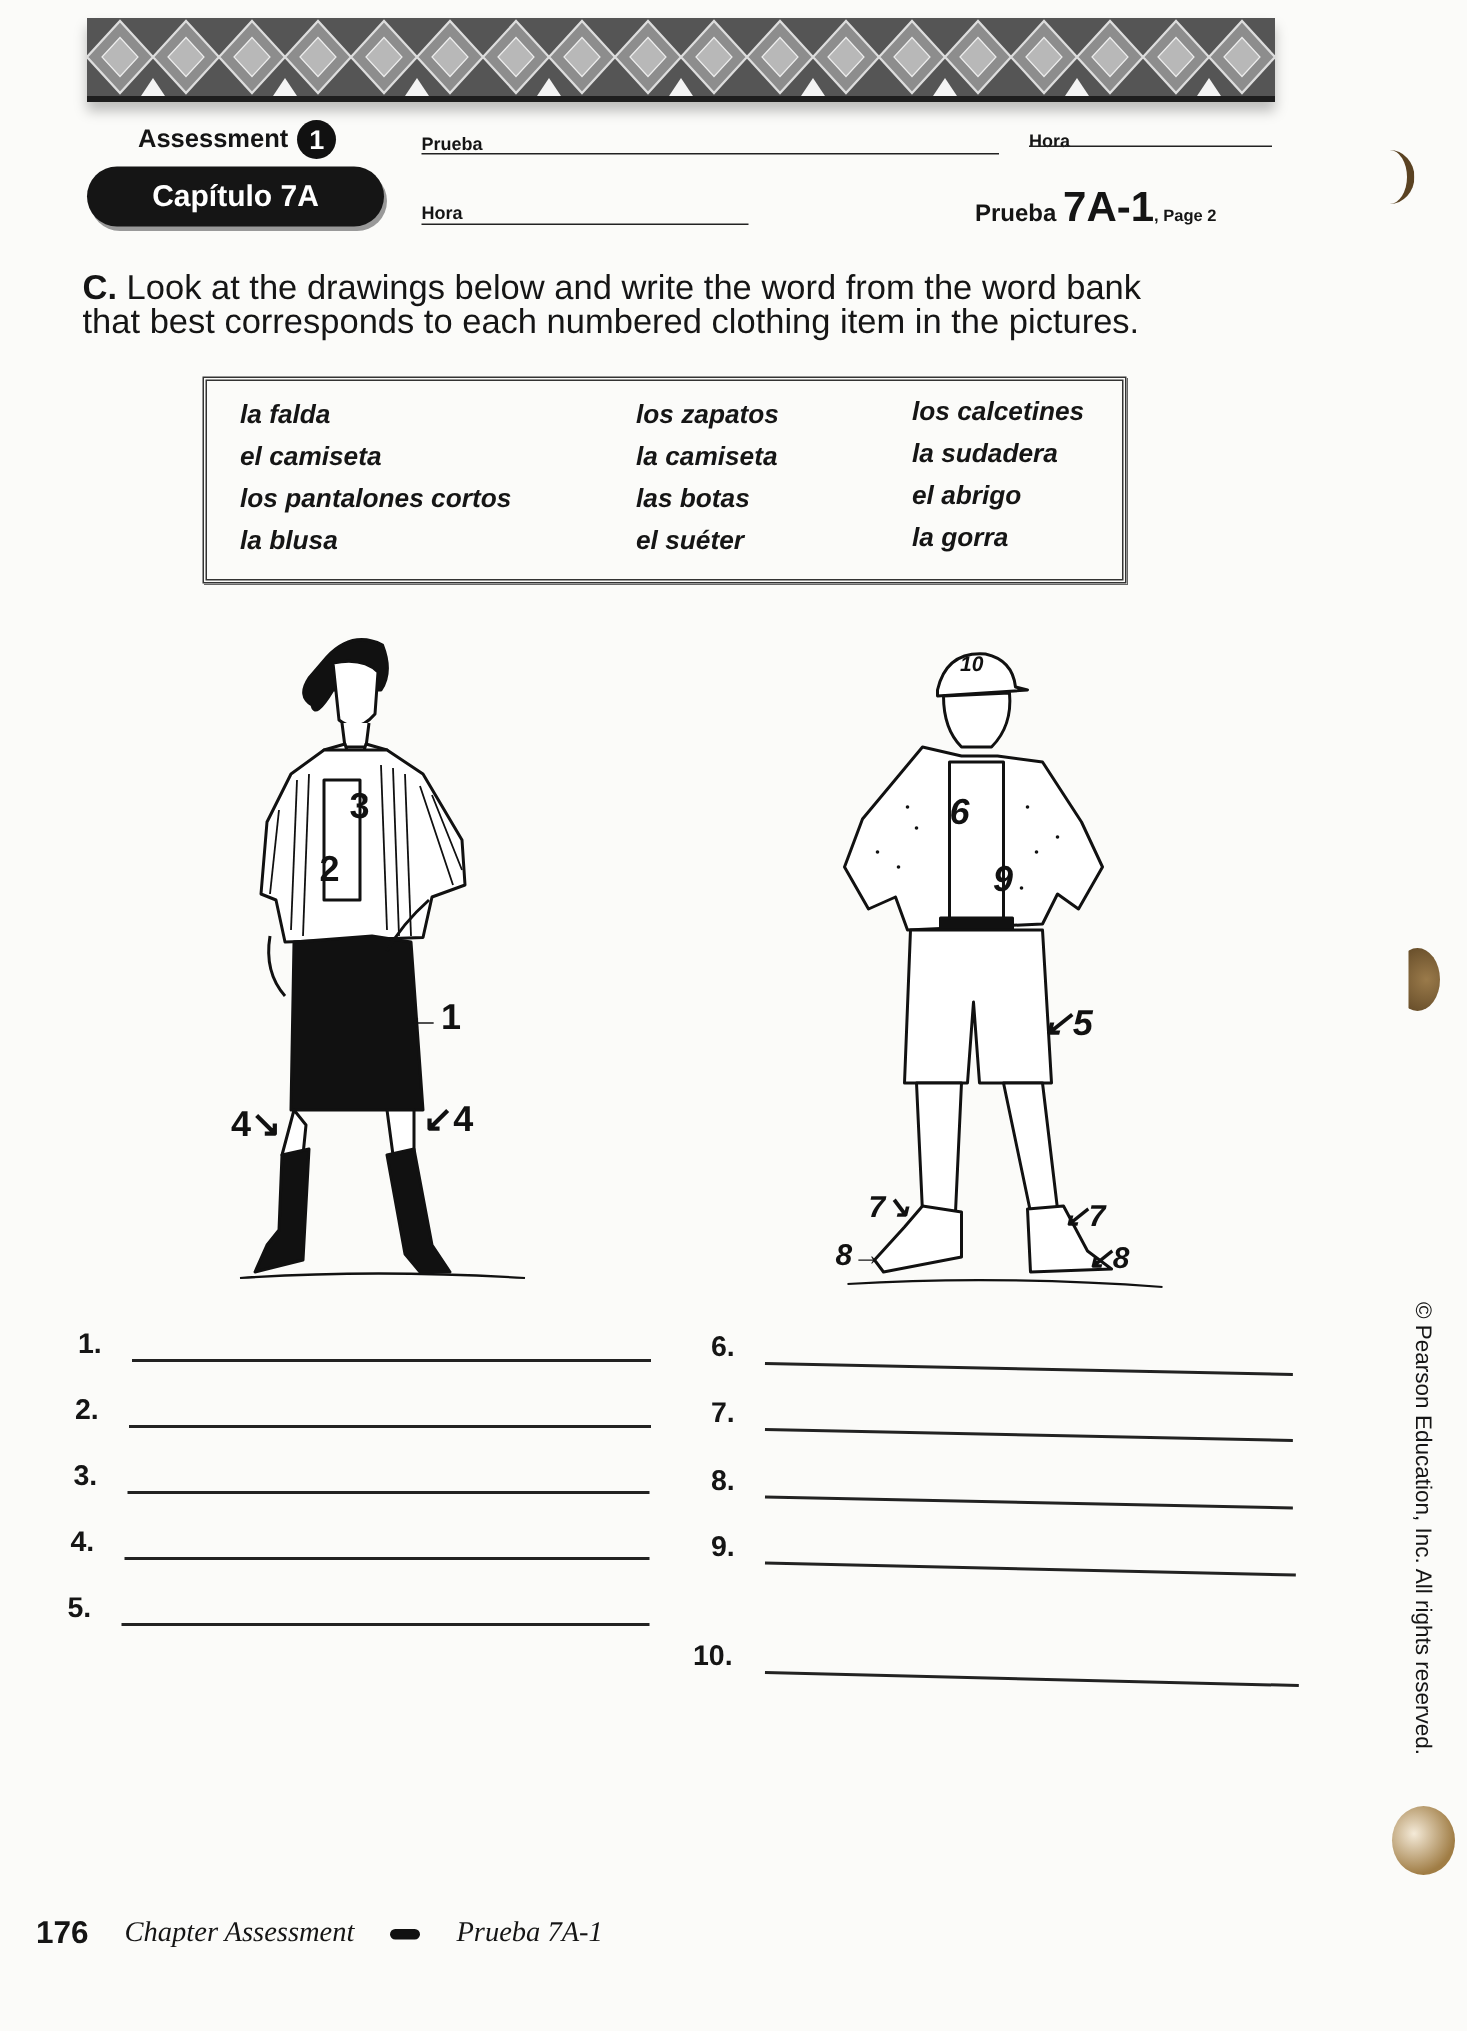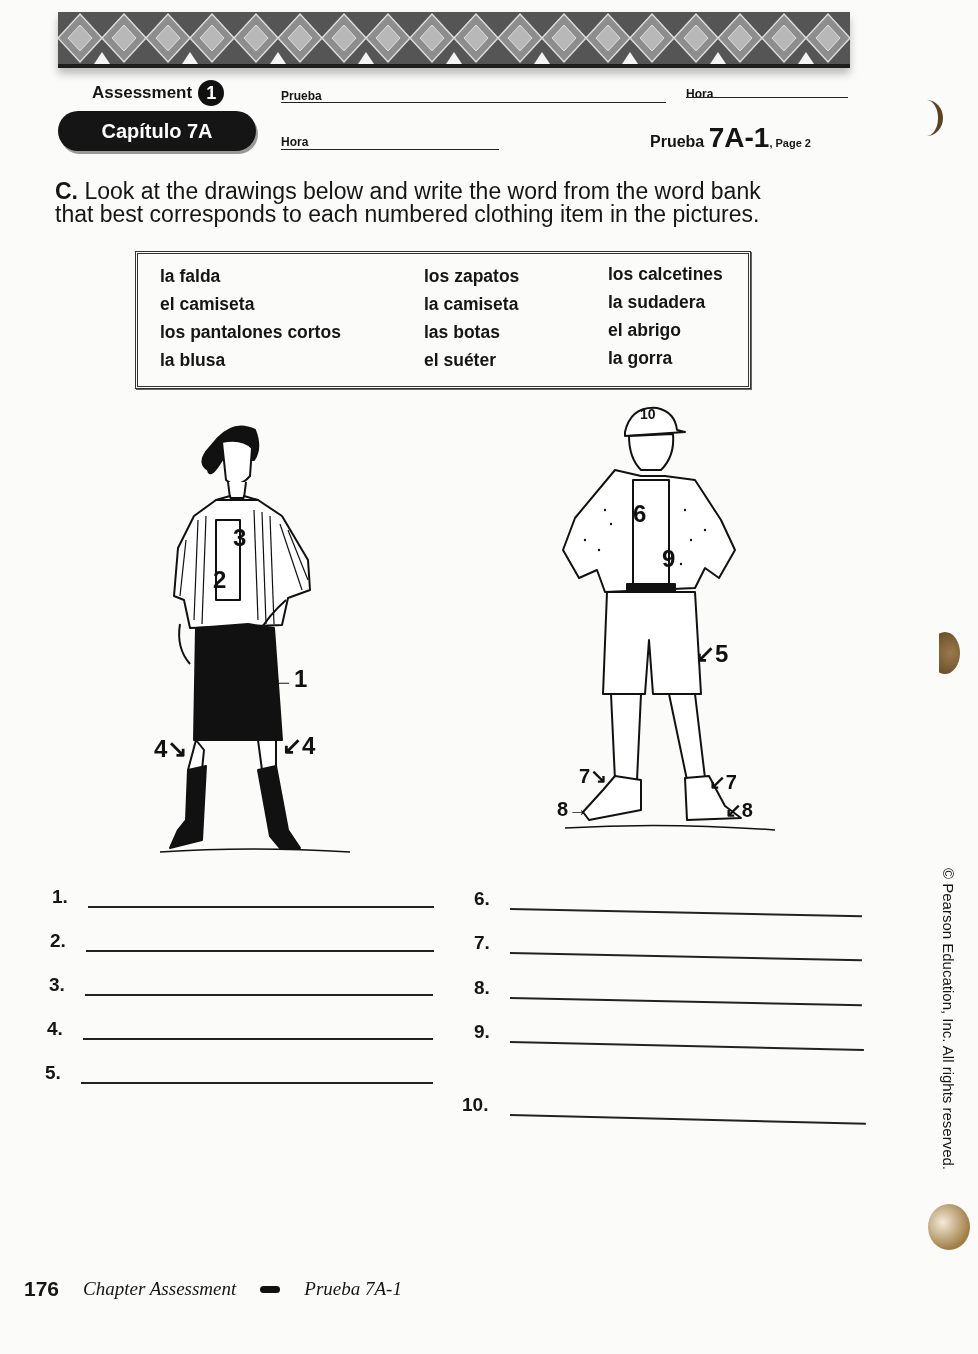--- a/index.html
+++ b/index.html
@@ -29,21 +29,21 @@
   .prueba .big { font-size:28px; }
   .prueba .small { font-size:11px; }
 
   
   .instructions { left:55px; top:180px; width:740px; font-family:"Liberation Sans", sans-serif; font-size:23px; line-height:23px; }
   .instructions .letter { font-weight:bold; }
 
   
   .wordbank { left:135px; top:251px; width:610px; height:132px; border:3px double #333; box-shadow:1px 1px 0 #666; }
   .wb-col { position:absolute; top:12px; display:flex; flex-direction:column; gap:7px; font-family:"Liberation Sans", sans-serif; font-weight:bold; font-size:17.5px; }
-  .wb-col span { height:21px; line-height:21px; }
+  .wb-col span { height:21px; line-height:21px;font-style:italic; }
 
   
   .figure { position:absolute; }
   .num-label { position:absolute; font-family:"Liberation Sans", sans-serif; font-weight:bold; font-size:24px; color:#111; }
 
   
   .answer { position:absolute; display:flex; align-items:flex-end; }
   .answer .n { font-family:"Liberation Sans", sans-serif; font-weight:bold; font-size:19px; width:36px; }
   .answer .line { border-bottom:2px solid #222; height:1px; }
 
@@ -202,21 +202,21 @@
       <path d="M10 432 Q100 426 200 432" stroke-width="1.5"></path>
     </g>
   </svg>
   <span class="num-label" style="left:83px; top:104px;">3</span>
   <span class="num-label" style="left:63px; top:146px;">2</span>
   <span class="num-label" style="left:120px; top:245px;">←<span>1</span></span>
   <span class="num-label" style="left:4px; top:315px;"><span>4</span>↘</span>
   <span class="num-label" style="left:132px; top:312px;">↙<span>4</span></span>
 </div>
 
-<div class="figure" style="left:545px; top:400px; width:240px; height:440px;">
+<div class="figure" style="left:545px; top:428px; width:240px; height:440px;font-style:italic;">
   <svg width="240" height="440" viewBox="0 0 240 440">
     <g stroke="#111" stroke-width="2" fill="#fff" stroke-linejoin="round">
 
       <path d="M80 32 Q86 6 112 8 Q130 12 132 30 L140 32 L80 36 Z"></path>
 
       <path d="M84 36 L128 34 Q130 56 116 70 L96 70 Q84 58 84 36 Z"></path>
 
       <path d="M70 70 L96 76 L120 76 L150 80 L176 120 L190 150 L174 178 L160 168 L150 188 L60 192 L52 170 L34 178 L18 150 L30 118 Z"></path>
 
       <rect x="88" y="80" width="36" height="108"></rect>

